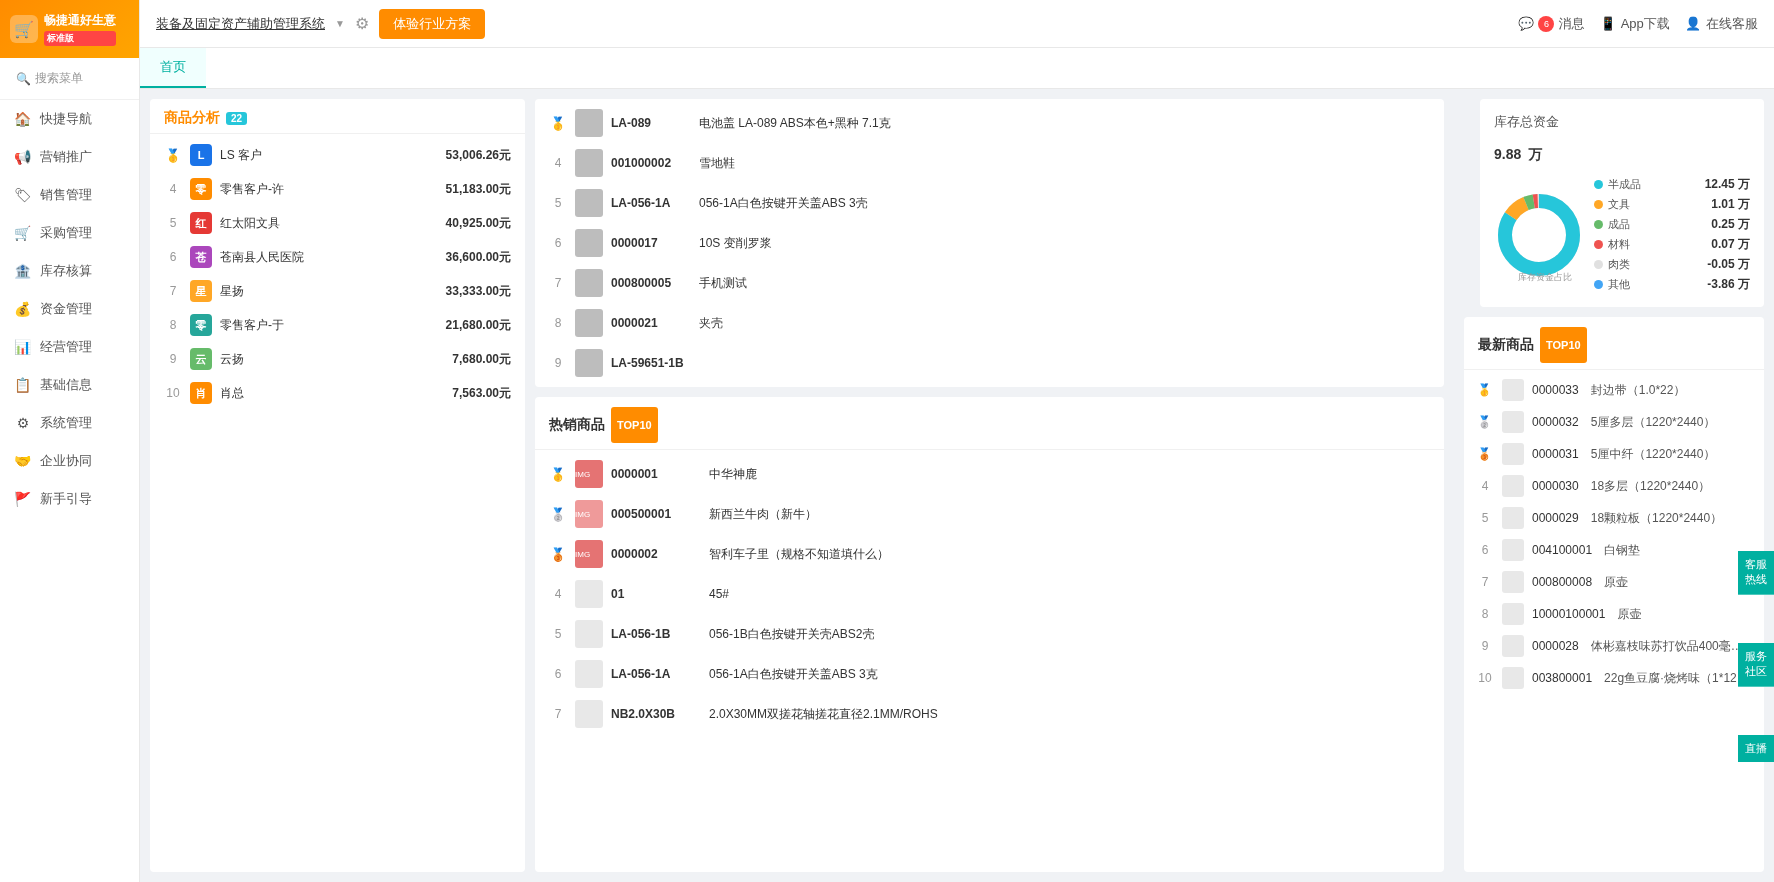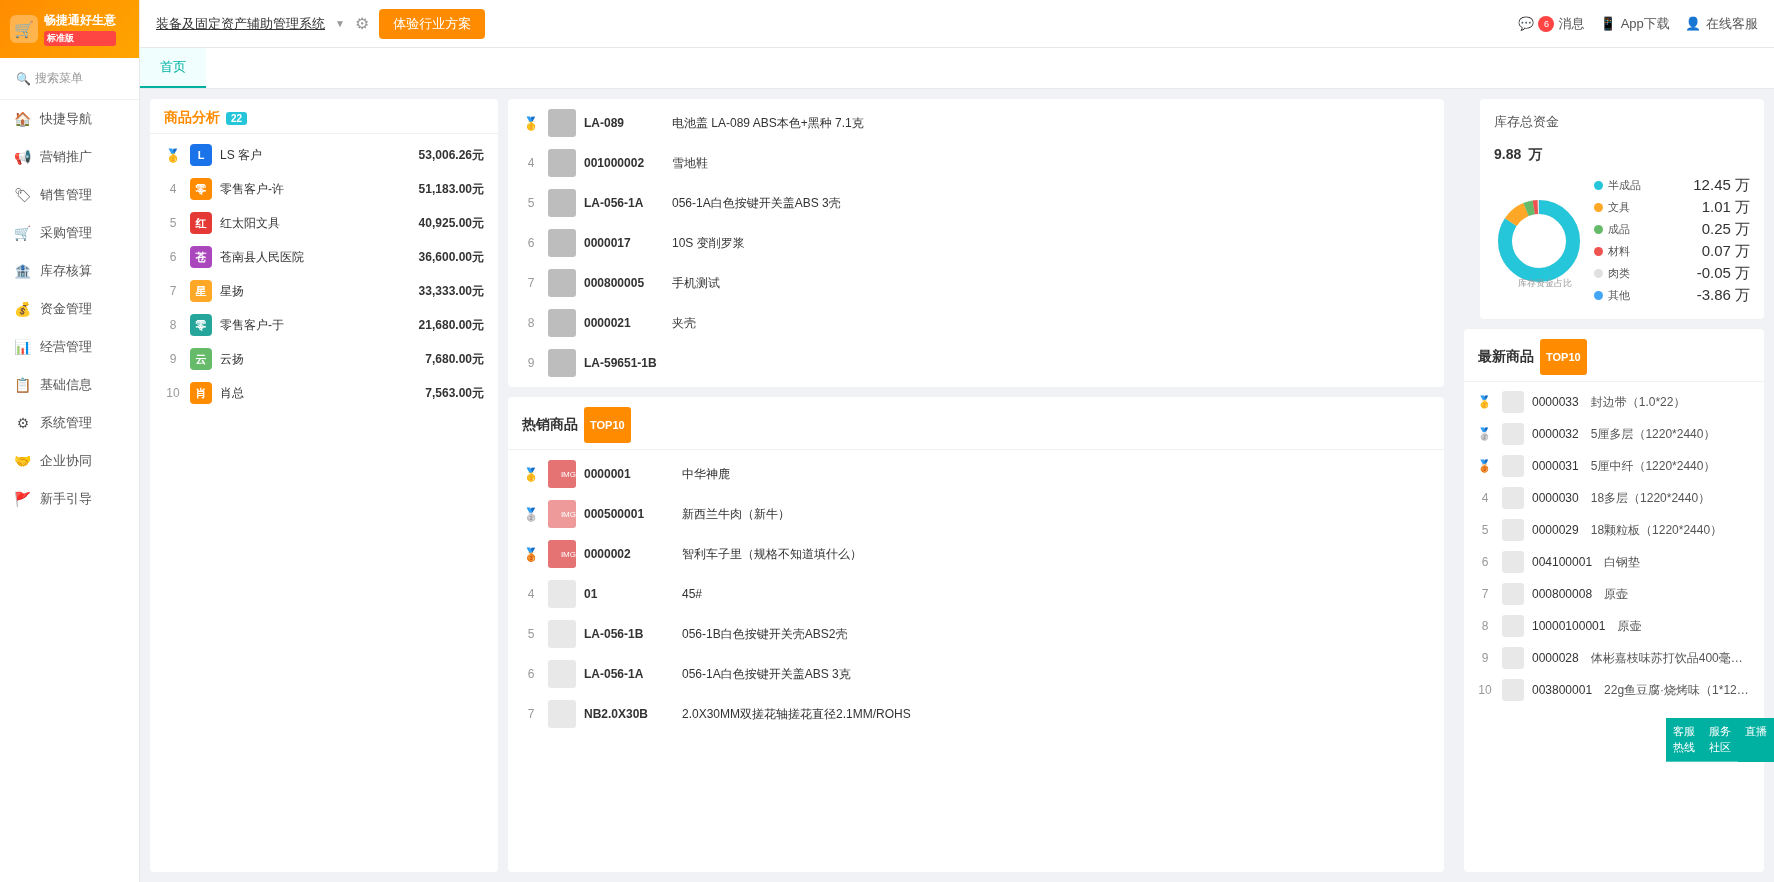--- a/index.html
+++ b/index.html
@@ -181,21 +181,21 @@
       flex-shrink: 0;
     }
     .rank-name { flex: 1; font-size: 12px; color: #333; overflow: hidden; text-overflow: ellipsis; white-space: nowrap; }
     .rank-value { font-size: 12px; color: #333; font-weight: bold; flex-shrink: 0; }
 
     
     .prod-img {
       width: 28px; height: 28px;
       background: #e8e8e8;
       border-radius: 3px;
-      display: flex; align-items: center; justify-content: flex-end;
+      display: flex; align-items: center; justify-content: flex-start;
       color: #bbb; font-size: 10px;
       flex-shrink: 0;
       overflow: hidden;
     }
 
     
     .right-panel {
       width: 320px;
       background: #f0f2f5;
       display: flex;
@@ -218,21 +218,21 @@
     .inventory-value span { font-size: 14px; }
 
     .chart-area { display: flex; gap: 10px; align-items: center; }
     .donut-chart { position: relative; width: 90px; height: 90px; flex-shrink: 0; }
     .donut-label-inner { position: absolute; bottom: -4px; left: 12px; right: 0; text-align: center; font-size: 9px; color: #999; }
 
     .legend-list { flex: 1; display: flex; flex-direction: column; gap: 3px; }
     .legend-item { display: flex; align-items: center; gap: 5px; font-size: 11px; }
     .legend-dot { width: 9px; height: 9px; border-radius: 50%; flex-shrink: 0; }
     .legend-name { flex: 1; color: #555; }
-    .legend-val { color: #333; font-weight: normal; font-size: 15px; }
+    .legend-val { color: #333; font-weight: bold; font-size: 12px; }
 
     
     .newest-panel {
       background: #fff;
       border-radius: 4px;
       flex: 1;
     }
     .newest-list { padding: 4px 0; }
     .newest-item {
       display: flex; align-items: center; gap: 8px;
@@ -254,22 +254,23 @@
     ::-webkit-scrollbar { width: 4px; }
     ::-webkit-scrollbar-track { background: #f0f0f0; }
     ::-webkit-scrollbar-thumb { background: #ccc; border-radius: 2px; }
 
     
     .float-service {
       position: fixed;
       right: 0;
       bottom: 120px;
       display: flex;
-      flex-direction: row;
+      flex-direction: column;
       z-index: 1000;
+      gap: 48px;
     }
     .float-btn {
       background: #00b0a0;
       color: #fff;
       width: 36px;
       padding: 6px 4px;
       font-size: 11px;
       text-align: center;
       cursor: pointer;
       border-bottom: 1px solid rgba(255,255,255,0.3);
@@ -372,21 +373,21 @@
 
   <div class="page-tabs">
     <div class="page-tab active">首页</div>
   </div>
 
   <div class="main-body">
 
     <div class="content-area">
       <div class="two-col">
 
-        <div class="panel" style="width: 348px; flex-shrink:0;">
+        <div class="panel" style="width: 375px; flex-shrink:0;">
           <div class="panel-header">
             <span style="color:#ff8c00;">商品分析</span>
             <span style="background:#26c6da;color:#fff;font-size:10px;padding:1px 5px;border-radius:3px;">22</span>
           </div>
           <div class="rank-list">
             <div class="rank-item">
               <span class="rank-medal">🥇</span>
               <div class="rank-avatar" style="background:#1a73e8;">L</div>
               <span class="rank-name">LS 客户</span>
               <span class="rank-value">53,006.26元</span>

